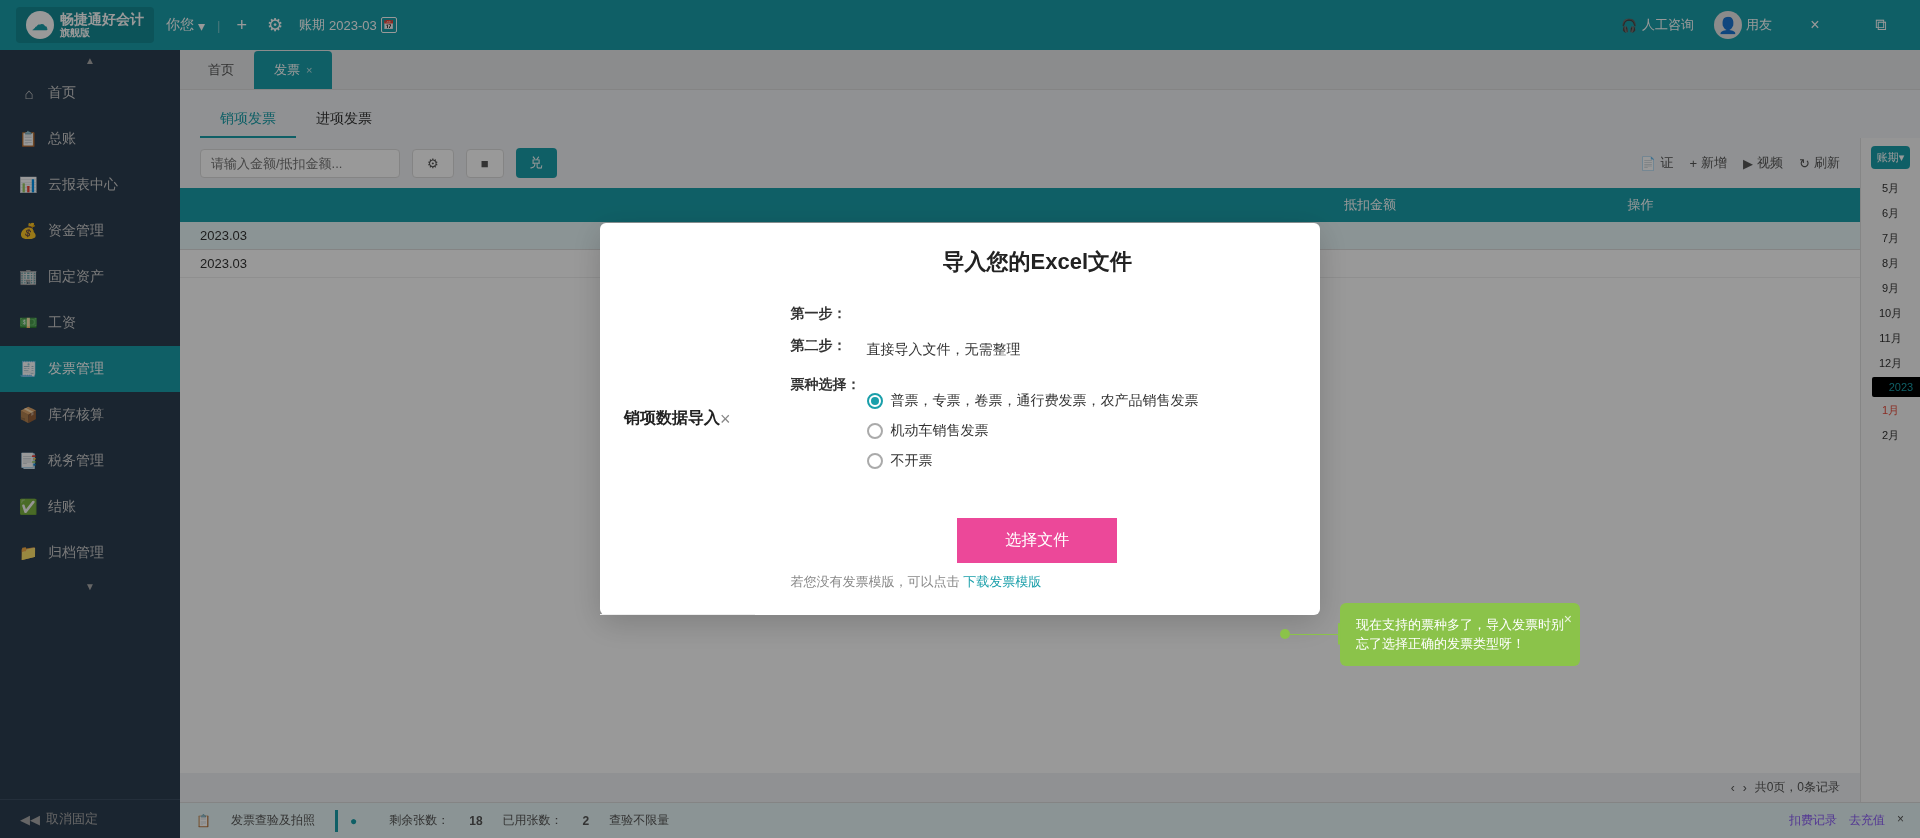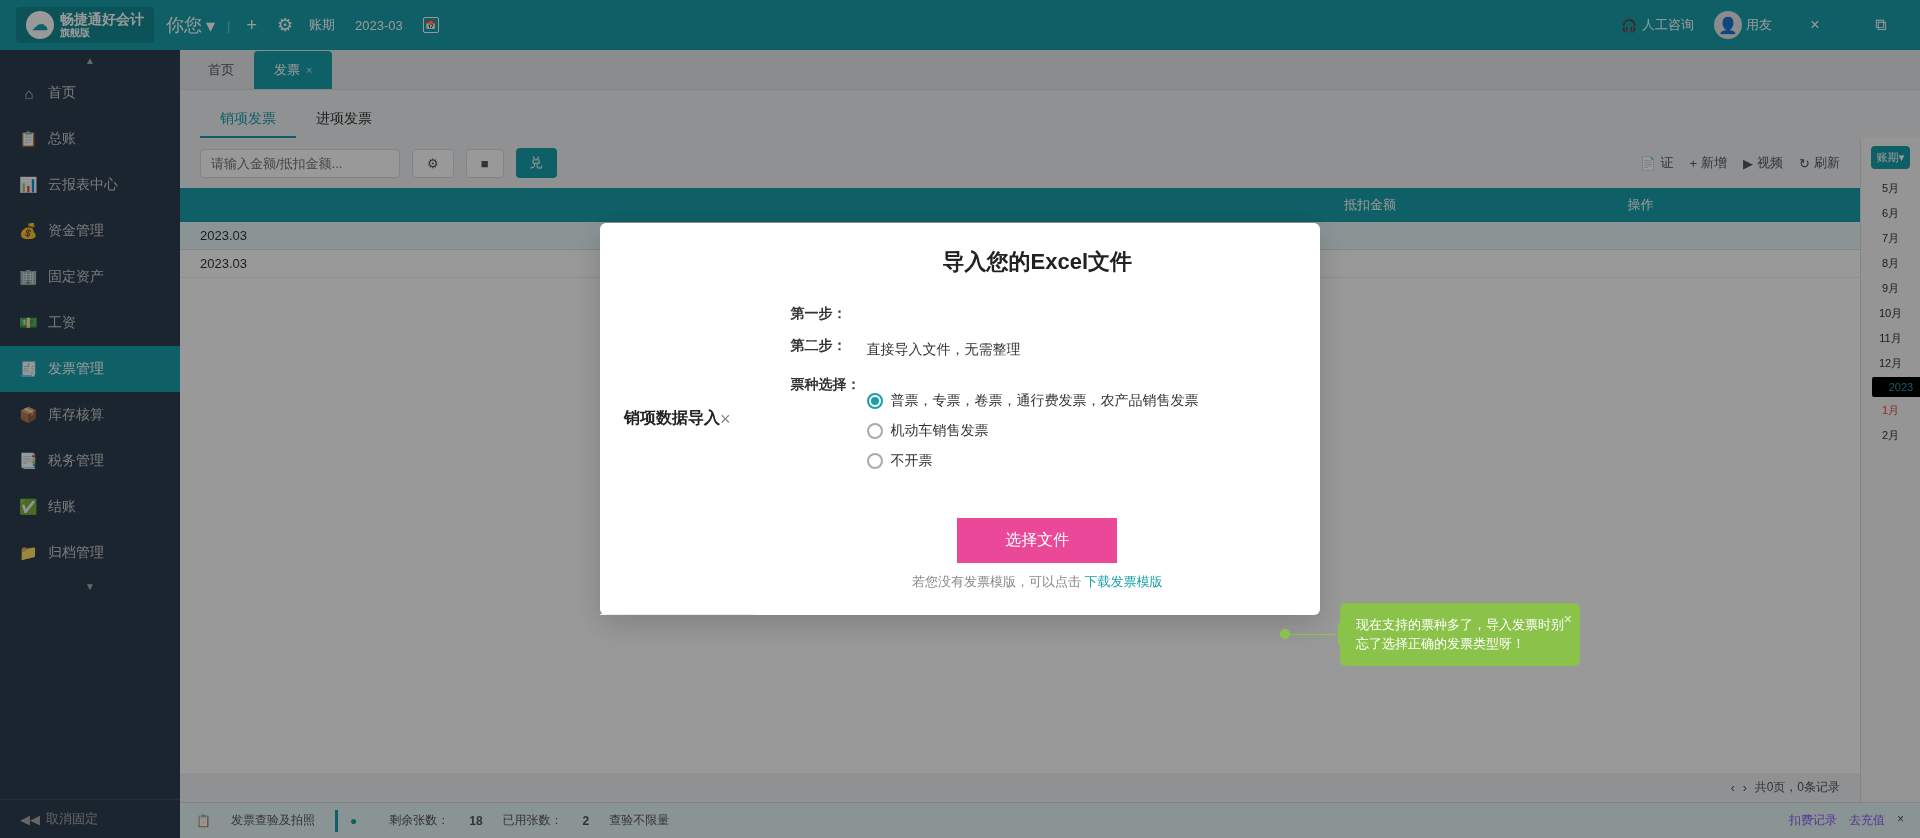--- a/index.html
+++ b/index.html
@@ -30,35 +30,35 @@
       background: white;
       border-radius: 50%;
       display: flex; align-items: center; justify-content: center;
       color: #1a9faa;
       font-size: 16px;
     }
     .top-bar-logo .logo-text { line-height: 1.2; }
     .top-bar-logo .logo-sub { font-size: 10px; }
     .company-selector {
       color: white;
-      font-size: 18px;
+      font-size: 14px;
       display: flex; align-items: flex-end; gap: 4px;
       cursor: pointer;
     }
     .top-bar-divider { color: rgba(255,255,255,0.4); }
     .top-bar-action {
       color: white;
       font-size: 18px;
       cursor: pointer;
       padding: 4px;
     }
     .period-badge {
       color: white;
       font-size: 13px;
-      display: flex; align-items: center; gap: 20px;
+      display: flex; align-items: center; gap: 4px;
     }
     .period-badge .cal-icon {
       width: 16px; height: 16px;
       border: 1.5px solid white;
       border-radius: 2px;
       font-size: 9px;
       display: flex; align-items: center; justify-content: center;
     }
     .top-bar-right {
       margin-left: auto;
@@ -395,21 +395,20 @@
       background: #ec4899;
       color: white;
       border: none;
       border-radius: 0;
       padding: 12px 48px;
       font-size: 16px;
       cursor: pointer;
       font-family: inherit;
     }
     .modal-footer-note {
-      text-align: center;
       font-size: 13px;
       color: #888;
       margin-top: 8px;
     }
     .modal-footer-note a { color: #1a9faa; text-decoration: none; }
 
     
     .tooltip-bubble {
       position: absolute;
       background: #8bc34a;

